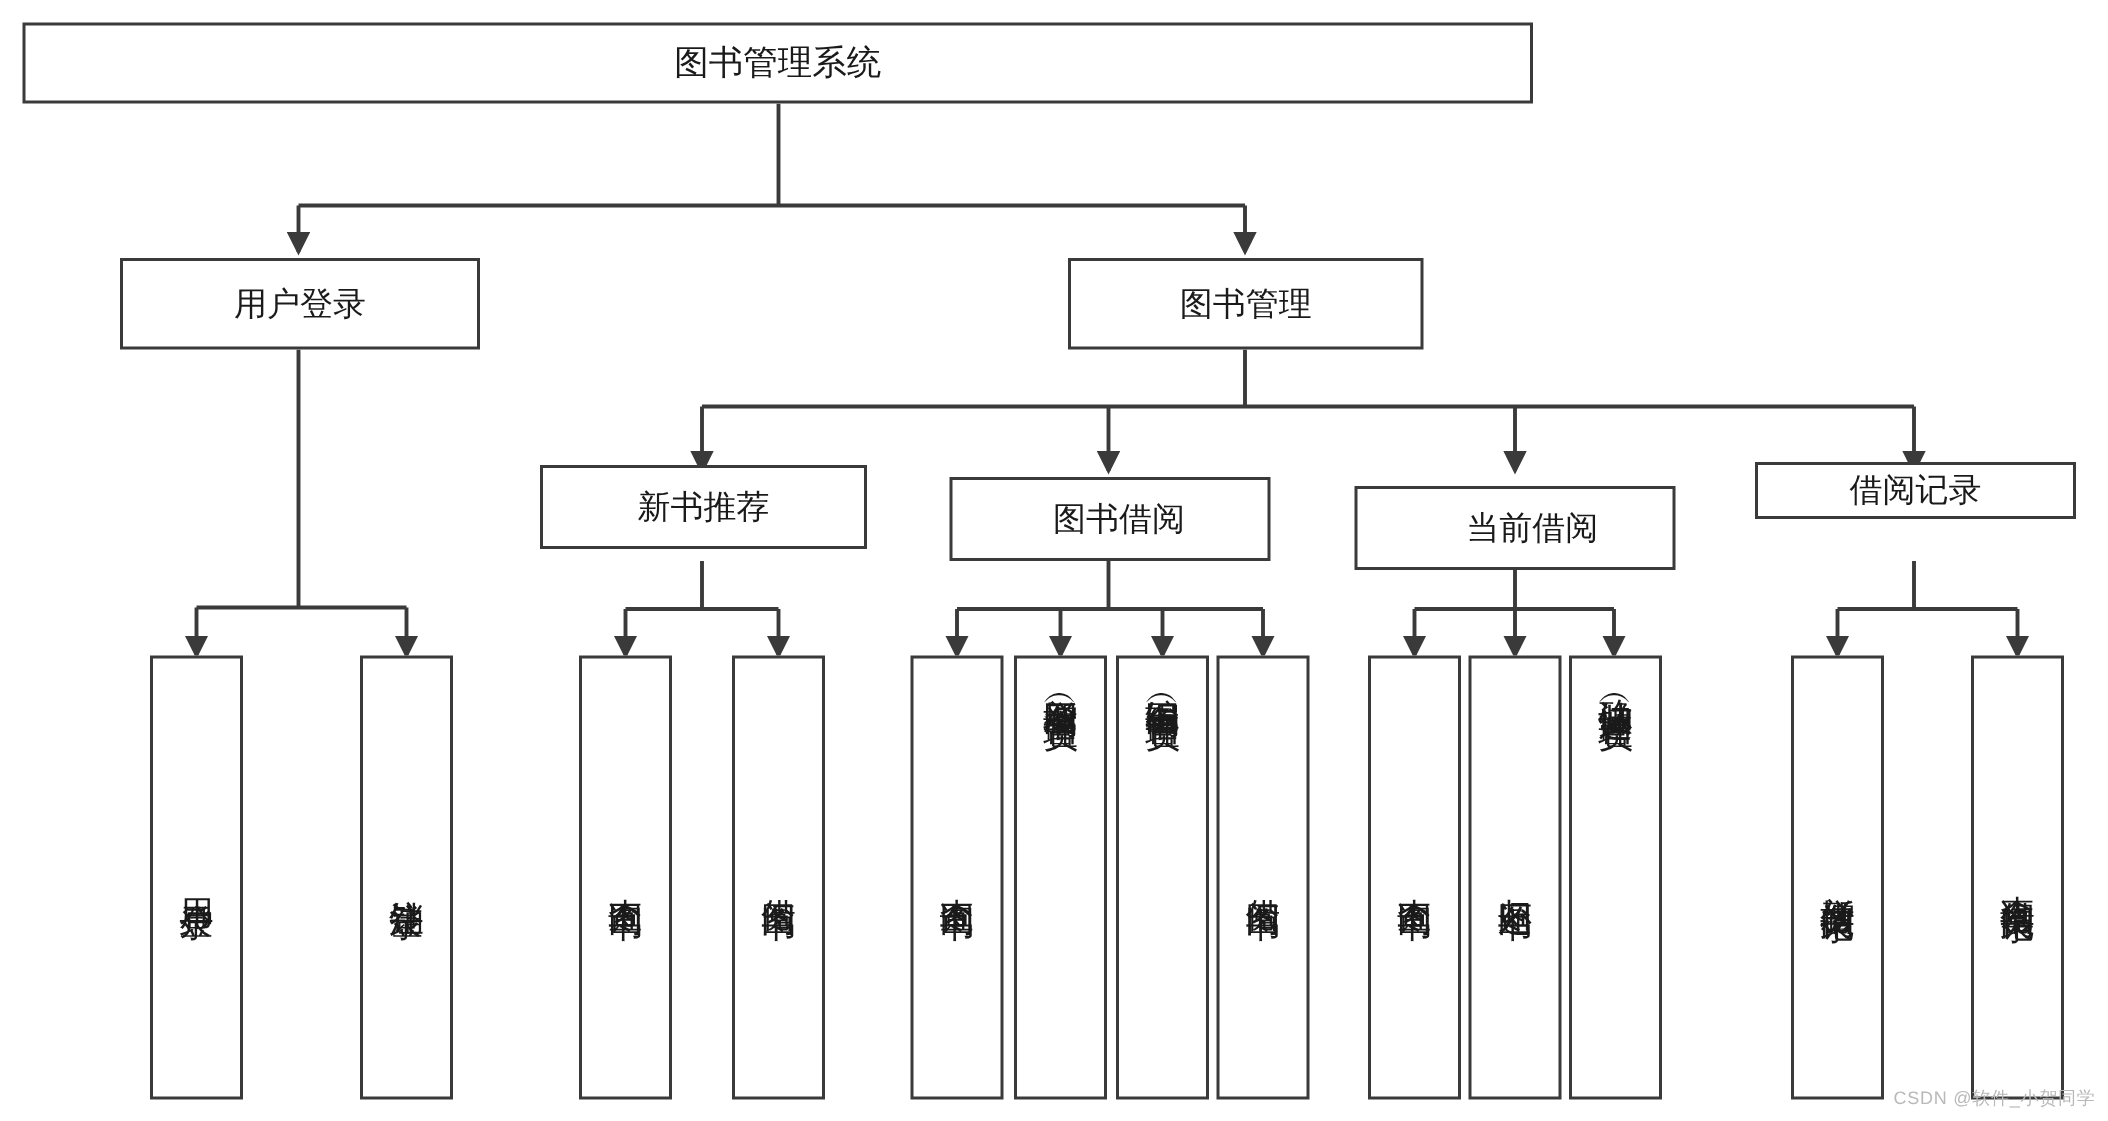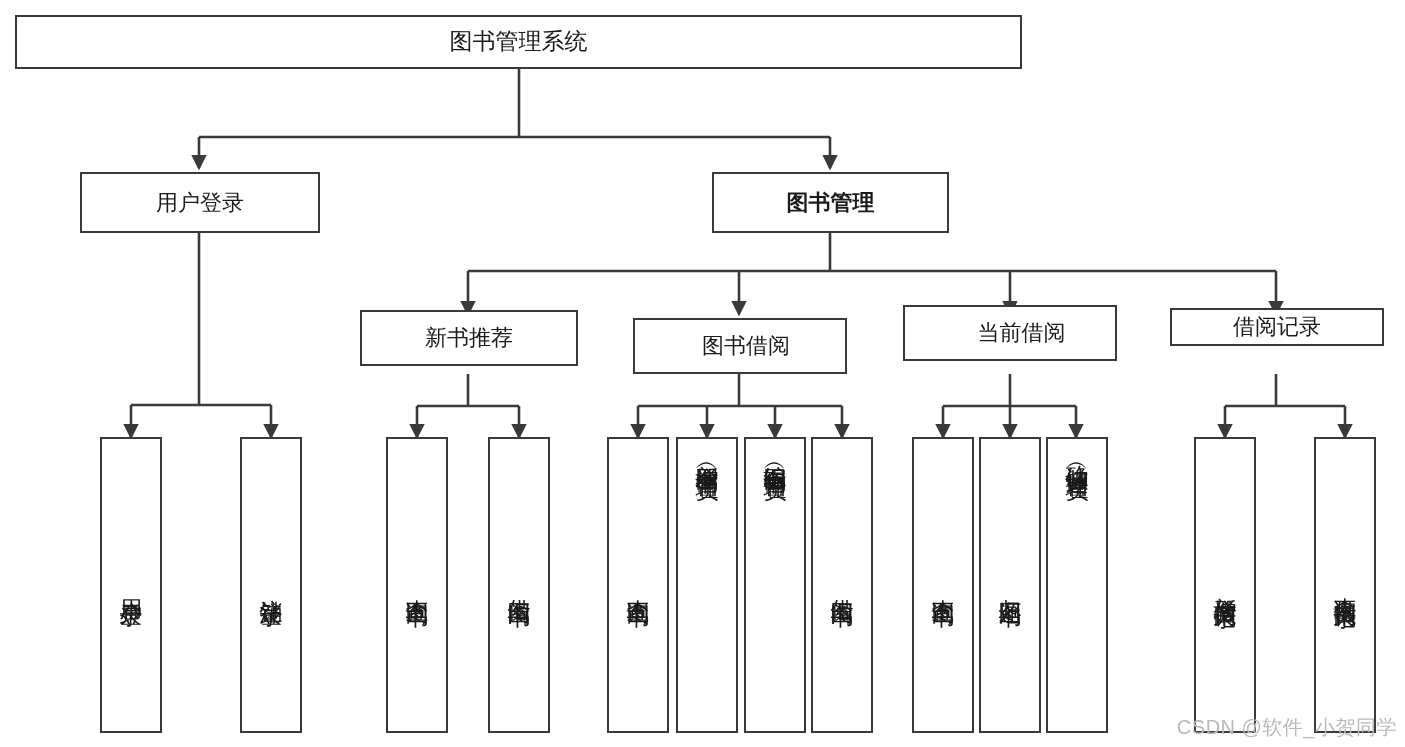--- a/index.html
+++ b/index.html
@@ -60,21 +60,21 @@
     white-space: nowrap;
   }
   .node-v.center {
     align-items: center;
     padding-top: 0;
   }
   #watermark {
     position: absolute;
     right: 8px;
     bottom: 6px;
-    font-size: 20px;
+    font-size: 12px;
     color: #b9b9b9;
     letter-spacing: 0.5px;
     white-space: nowrap;
   }
 </style>
 </head>
 <body>
 
 <div id="canvas">
 
@@ -128,31 +128,31 @@
     </g>
   </svg>
 
   <div class="node node-h node-root" style="left:15px; top:15px; width:1007px; height:54px;">
     <span class="label">图书管理系统</span>
   </div>
 
   <div class="node node-h" style="left:80px; top:172px; width:240px; height:61px;">
     <span class="label">用户登录</span>
   </div>
-  <div class="node node-h" style="left:712px; top:172px; width:237px; height:61px;font-weight:bold;">
+  <div class="node node-h" style="left:712px; top:172px; width:237px; height:61px;">
     <span class="label">图书管理</span>
   </div>
 
   <div class="node node-h" style="left:360px; top:310px; width:218px; height:56px;">
     <span class="label">新书推荐</span>
   </div>
   <div class="node node-h" style="left:633px; top:318px; width:214px; height:56px;padding-left:12px;">
     <span class="label">图书借阅</span>
   </div>
-  <div class="node node-h" style="left:903px; top:305px; width:214px; height:56px;padding-left:23px;">
+  <div class="node node-h" style="left:903px; top:324px; width:214px; height:56px;padding-left:23px;">
     <span class="label">当前借阅</span>
   </div>
   <div class="node node-h" style="left:1170px; top:308px; width:214px; height:38px;">
     <span class="label">借阅记录</span>
   </div>
 
   <div class="node node-v center" style="left:100px; top:437px; width:62px; height:296px;">
     <span class="label">用户登录</span>
   </div>
   <div class="node node-v center" style="left:240px; top:437px; width:62px; height:296px;">

